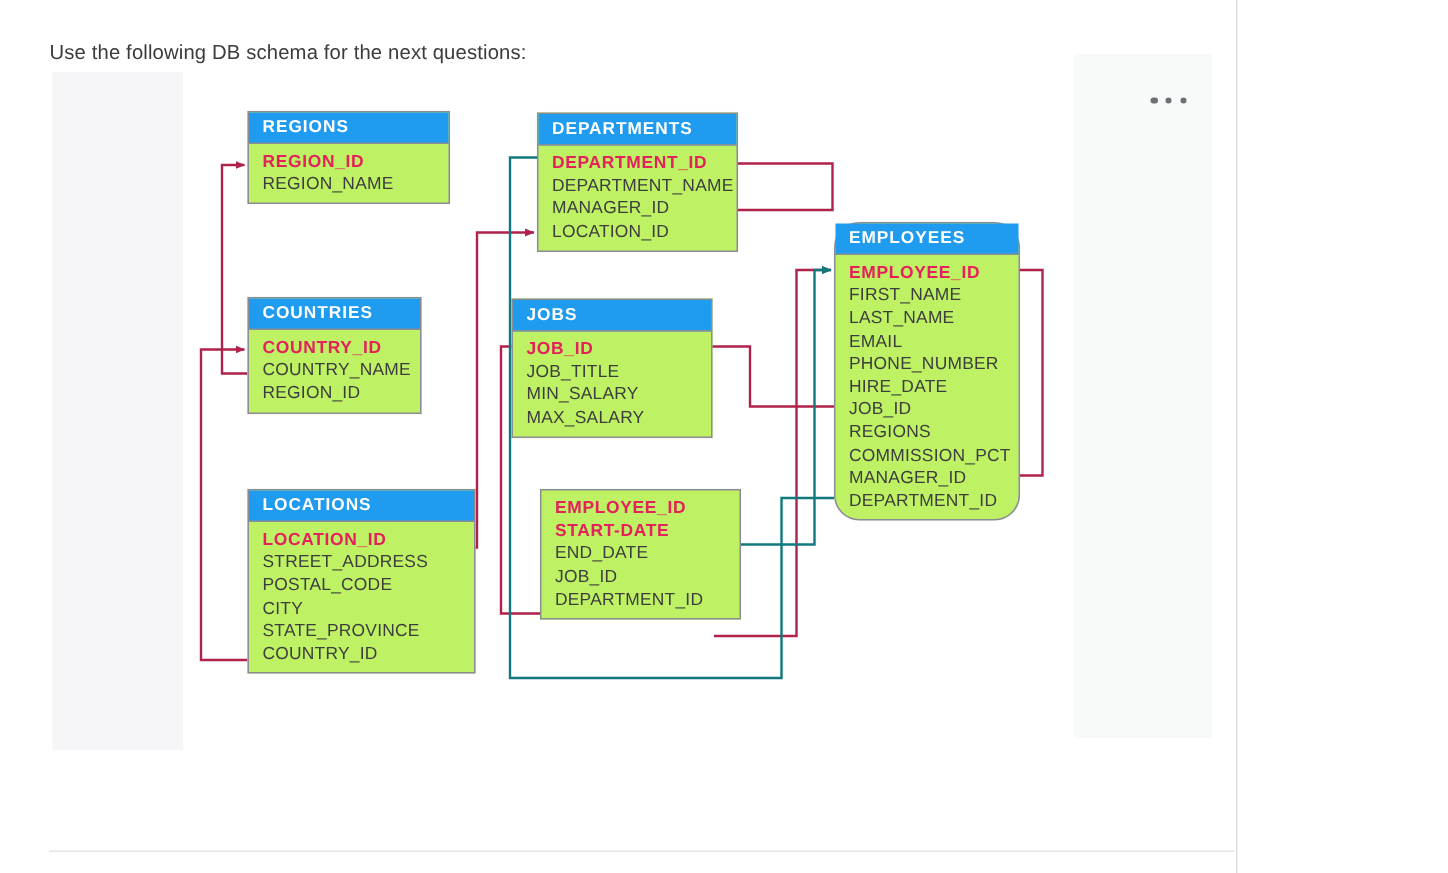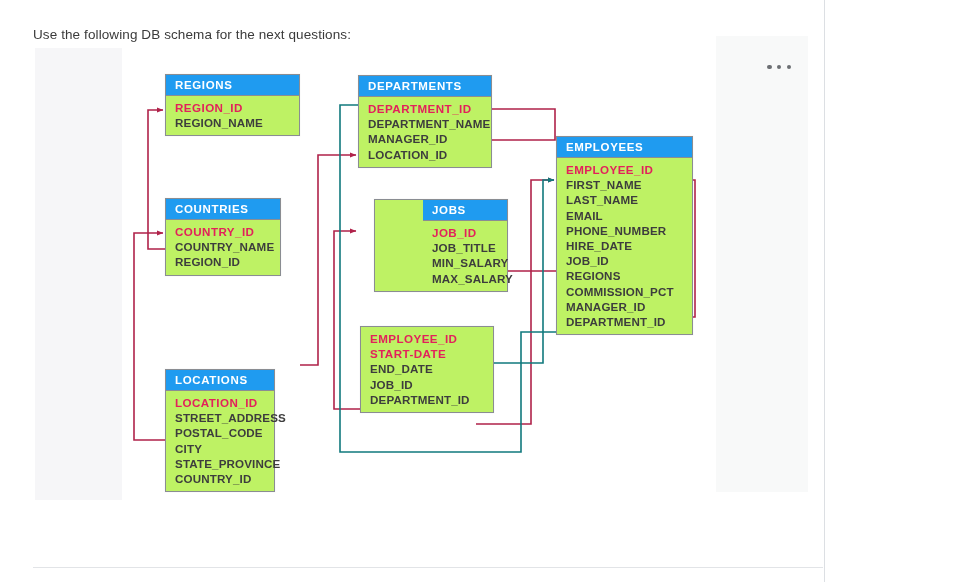--- a/index.html
+++ b/index.html
@@ -102,21 +102,20 @@
   }
   .tbl-body {
     padding: 4px 0 5px 9px;
   }
   .col {
     font-size: 11.6px;
     line-height: 15.2px;
     color: #3d3d3d;
     letter-spacing: .15px;
     white-space: nowrap;
-    font-weight: bold;
   }
   .col.pk {
     color: #e3215b;
     font-weight: bold;
     letter-spacing: .45px;
   }
 </style>
 </head>
 <body>
 
@@ -180,59 +179,59 @@
         </div>
       </div>
       <div class="tbl" style="left: 165px; top: 198px; width: 116px;">
         <div class="tbl-head">COUNTRIES</div>
         <div class="tbl-body">
           <div class="col pk">COUNTRY_ID</div>
           <div class="col">COUNTRY_NAME</div>
           <div class="col">REGION_ID</div>
         </div>
       </div>
-      <div class="tbl" style="left: 165px; top: 326px; width: 110px; margin-top: 43px;">
+      <div class="tbl" style="left: 165px; top: 326px; width: 152px;">
         <div class="tbl-head">LOCATIONS</div>
         <div class="tbl-body">
           <div class="col pk">LOCATION_ID</div>
           <div class="col">STREET_ADDRESS</div>
           <div class="col">POSTAL_CODE</div>
           <div class="col">CITY</div>
           <div class="col">STATE_PROVINCE</div>
           <div class="col">COUNTRY_ID</div>
         </div>
       </div>
       <div class="tbl" style="left: 358px; top: 75px; width: 134px;">
         <div class="tbl-head">DEPARTMENTS</div>
         <div class="tbl-body">
           <div class="col pk">DEPARTMENT_ID</div>
           <div class="col">DEPARTMENT_NAME</div>
           <div class="col">MANAGER_ID</div>
           <div class="col">LOCATION_ID</div>
         </div>
       </div>
-      <div class="tbl" style="left: 374px; top: 199px; width: 134px; padding-left: 48px;">
+      <div class="tbl" style="left: 341px; top: 199px; width: 134px;">
         <div class="tbl-head">JOBS</div>
         <div class="tbl-body">
           <div class="col pk">JOB_ID</div>
           <div class="col">JOB_TITLE</div>
           <div class="col">MIN_SALARY</div>
           <div class="col">MAX_SALARY</div>
         </div>
       </div>
       <div class="tbl" style="left: 360px; top: 326px; width: 134px;">
         <div class="tbl-body">
           <div class="col pk">EMPLOYEE_ID</div>
           <div class="col pk">START-DATE</div>
           <div class="col">END_DATE</div>
           <div class="col">JOB_ID</div>
           <div class="col">DEPARTMENT_ID</div>
         </div>
       </div>
-      <div class="tbl" style="left: 556px; top: 136px; width: 137px;">
+      <div class="tbl" style="left: 556px; top: 148px; width: 124px; border-radius: 17px;">
         <div class="tbl-head">EMPLOYEES</div>
         <div class="tbl-body">
           <div class="col pk">EMPLOYEE_ID</div>
           <div class="col">FIRST_NAME</div>
           <div class="col">LAST_NAME</div>
           <div class="col">EMAIL</div>
           <div class="col">PHONE_NUMBER</div>
           <div class="col">HIRE_DATE</div>
           <div class="col">JOB_ID</div>
           <div class="col">REGIONS</div>

